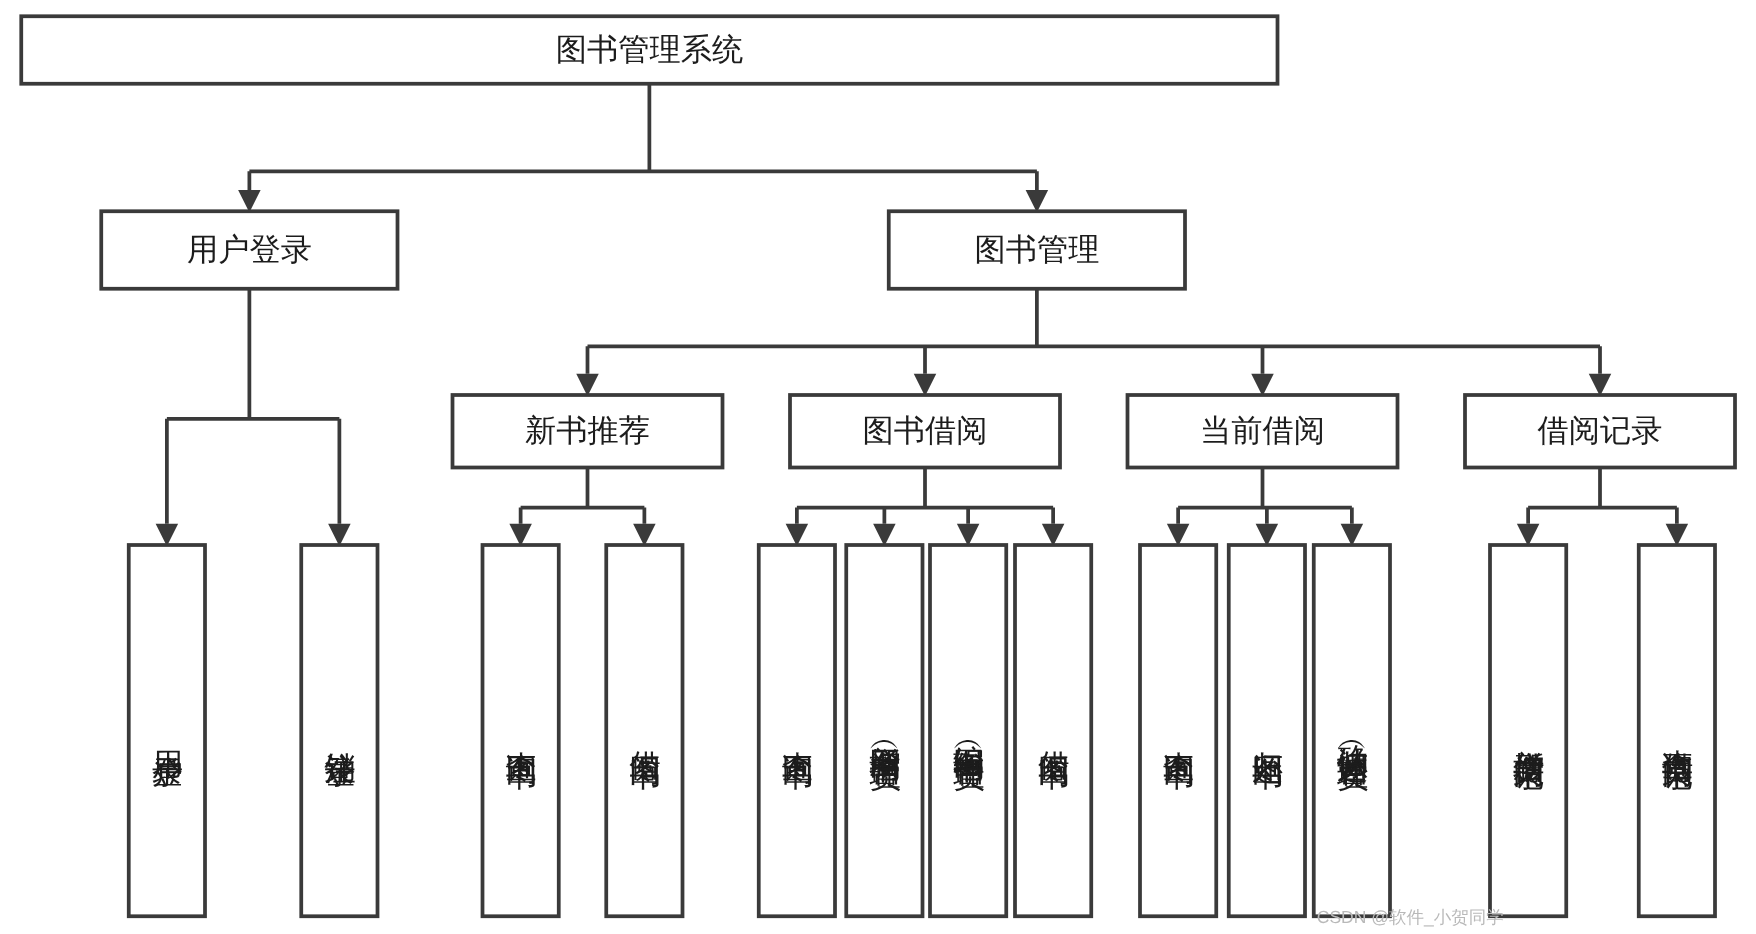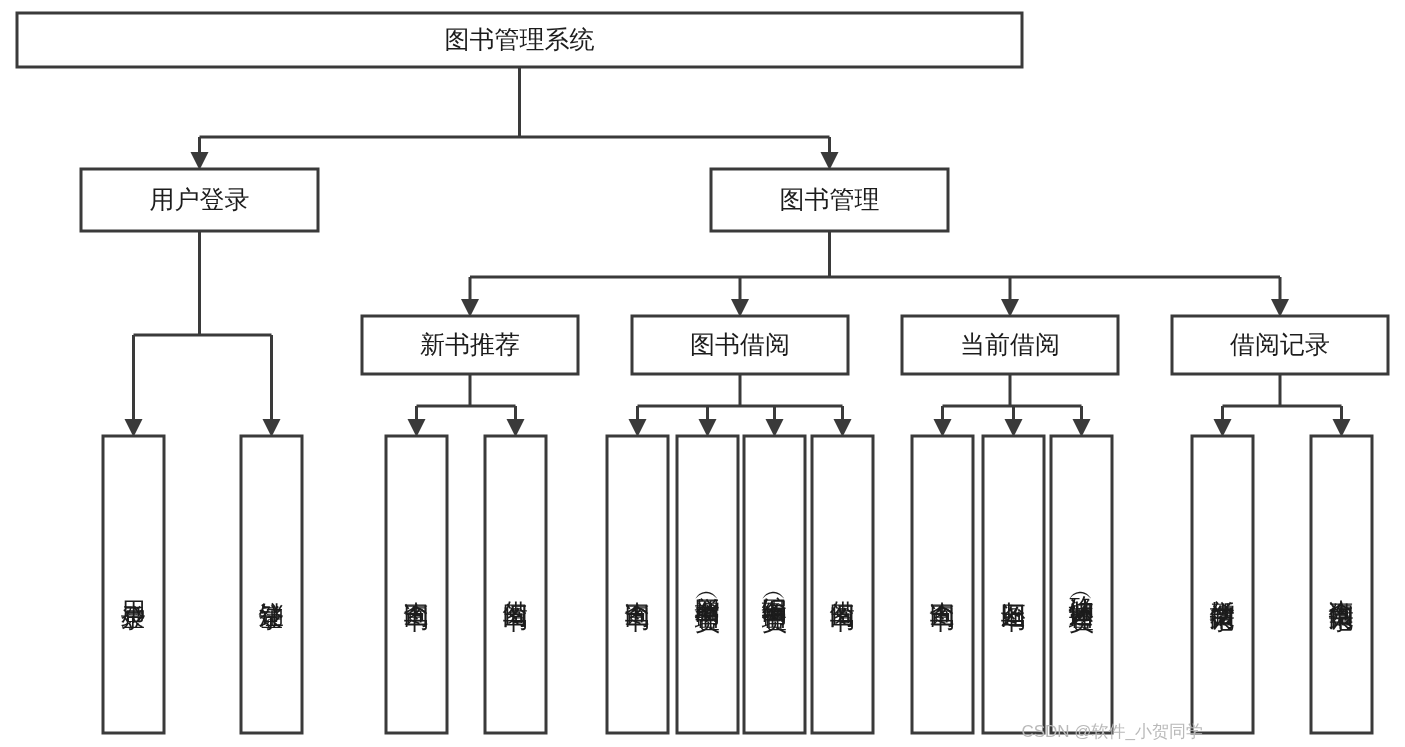--- a/index.html
+++ b/index.html
@@ -15,21 +15,21 @@
           font-size:25px;fill:#1c1c1c;text-anchor:middle;
           dominant-baseline:middle;}
   .vwrap{position:absolute;display:flex;align-items:center;
          justify-content:center;pointer-events:none;}
   .vtext{writing-mode:vertical-rl;text-orientation:upright;
          font-family:"Liberation Sans","DejaVu Sans",sans-serif;
          font-size:25px;line-height:1.05;letter-spacing:2px;
          color:#1c1c1c;white-space:nowrap;text-align:center;}
   .watermark{position:absolute;right:8px;bottom:4px;
              font-family:"Liberation Sans","DejaVu Sans",sans-serif;
-             font-size:17px;color:#b9b9b9;white-space:nowrap;}
+             font-size:14px;color:#b9b9b9;white-space:nowrap;}
 </style>
 </head>
 <body>
 
 <div id="stage">
   <svg id="diagram" viewBox="0 0 1405 747" xmlns="http://www.w3.org/2000/svg">
     <g id="edges-layer">
         <g>
           <path d="M 519.5 67 L 519.5 137" class="link"></path>
           <path d="M 199.5 137 L 829.5 137" class="link"></path>

